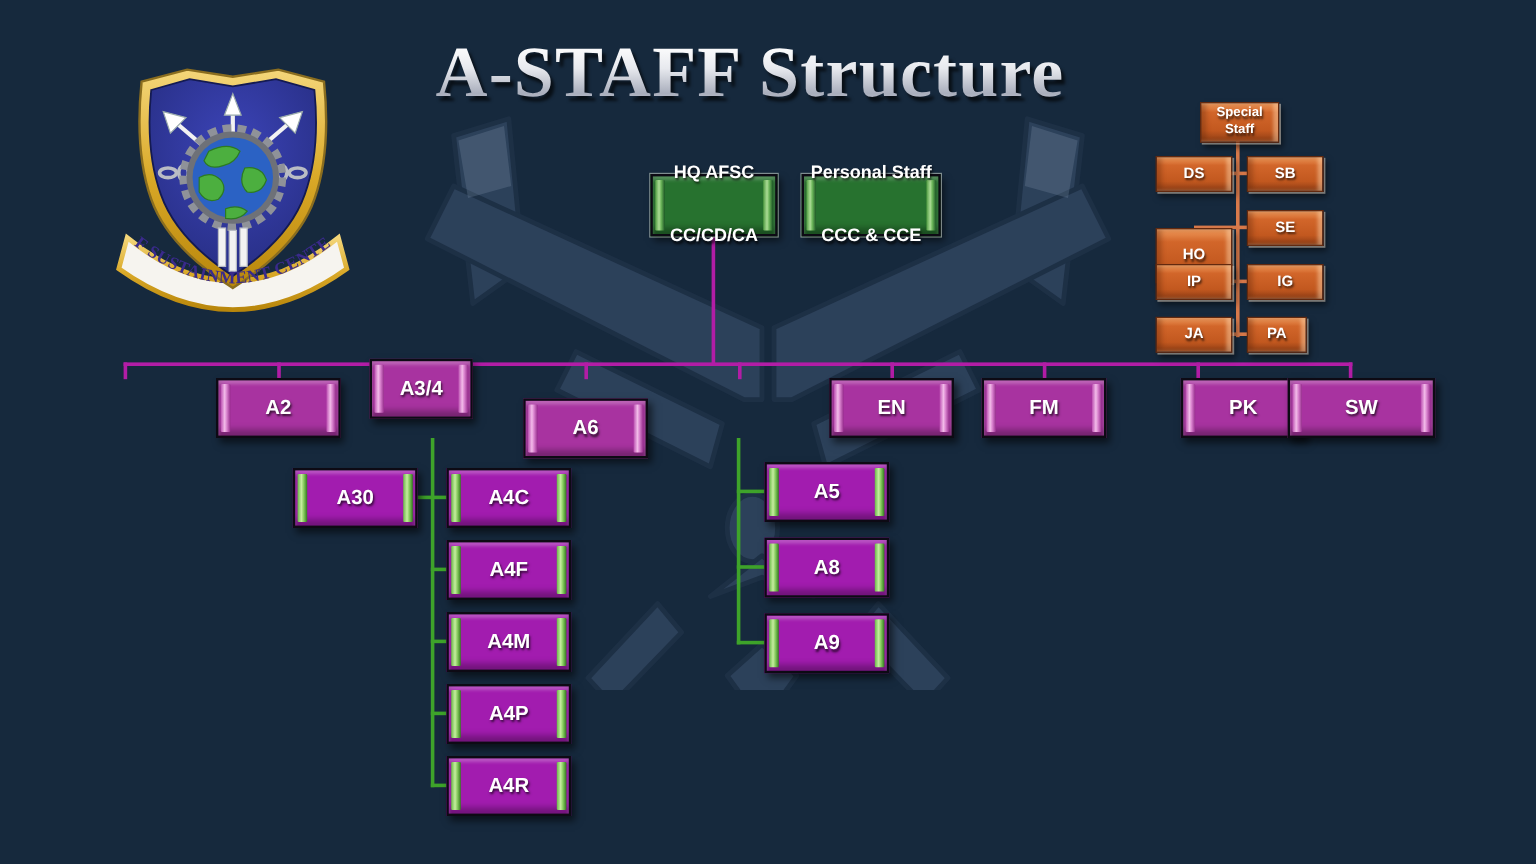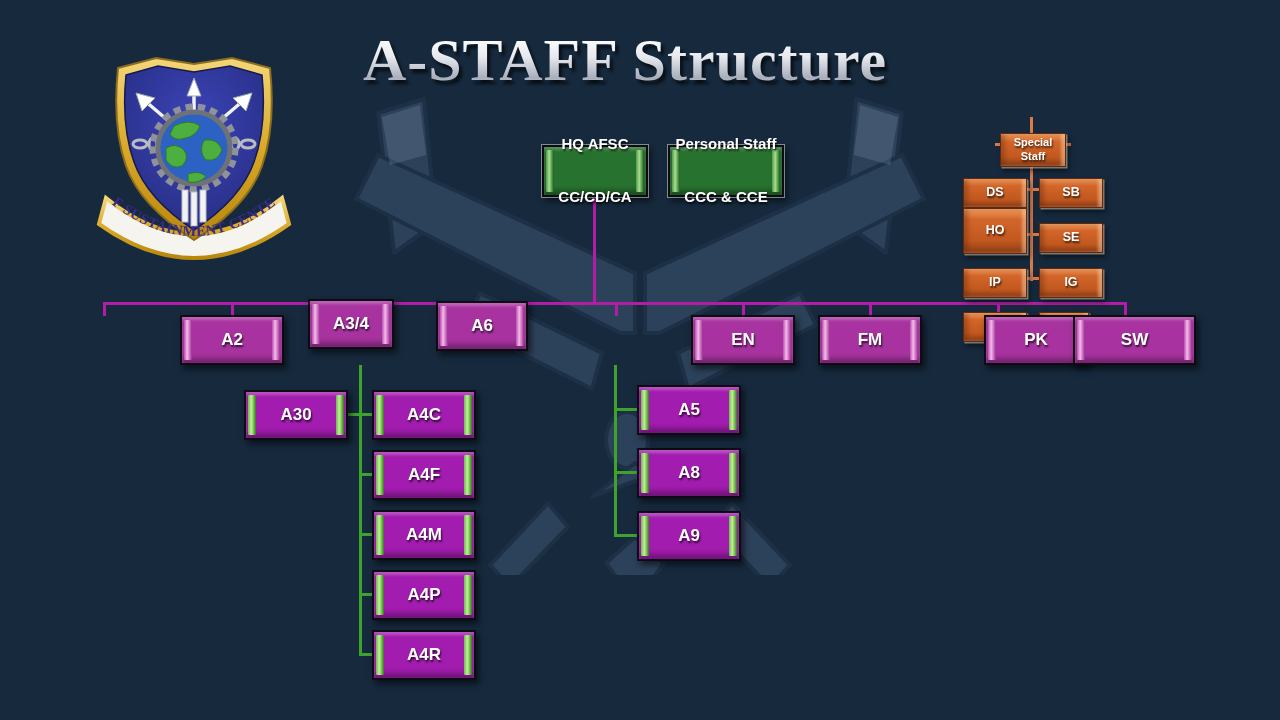--- a/index.html
+++ b/index.html
@@ -74,21 +74,20 @@
     background:linear-gradient(90deg,#69ba48 0%,#c6ec9f 40%,#8ccf63 62%,#317a1c 100%);
   }
 
   
   .o{
     background:linear-gradient(180deg,#f09a5b 0%,#d2662a 24%,#c2581f 72%,#8c3c15 100%);
     border:1px solid #63290e;
     box-shadow:1.5px 1.5px 0 rgba(255,240,220,.45), 3px 4px 5px rgba(0,0,0,.5),
                inset -4px 0 3px rgba(255,220,180,.45), inset 4px 0 4px rgba(90,35,10,.35);
     font-size:12.5px;
-    margin-top:48px;
   }
 
   
   .ln{position:absolute;z-index:1;}
   .lnm{background:#b21da6;}
   .lng{background:#3ea32a;}
   .lno{background:#d97a4b;}
 </style>
 </head>
 <body>
@@ -223,21 +222,21 @@
   <div class="node o" style="left:1000px;top:85px;width:66px;height:34px;font-size:11px">
     <span>Special</span>
     <span>Staff</span>
   </div>
   <div class="node o" style="left:963px;top:130px;width:64px;height:30px">
       <span>DS</span>
     </div>
   <div class="node o" style="left:1039px;top:130px;width:64px;height:30px">
       <span>SB</span>
     </div>
-  <div class="node o" style="left:963px;top:160px;width:64px;height:46px">
+  <div class="node o" style="left:963px;top:190px;width:64px;height:46px">
       <span>HO</span>
     </div>
   <div class="node o" style="left:1039px;top:175px;width:64px;height:30px">
       <span>SE</span>
     </div>
   <div class="node o" style="left:963px;top:220px;width:64px;height:30px">
       <span>IP</span>
     </div>
   <div class="node o" style="left:1039px;top:220px;width:64px;height:30px">
       <span>IG</span>
@@ -248,21 +247,21 @@
   <div class="node o" style="left:1039px;top:264px;width:50px;height:30px">
       <span>PA</span>
     </div>
 
   <div class="node m bevLR" style="left:180px;top:315px;width:104px;height:50px">
       <span>A2</span>
     </div>
   <div class="node m bevLR" style="left:308px;top:299px;width:86px;height:50px">
       <span>A3/4</span>
     </div>
-  <div class="node m bevLR" style="left:436px;top:301px;width:92px;height:50px">
+  <div class="node m bevLR" style="left:436px;top:332px;width:104px;height:50px">
       <span>A6</span>
     </div>
   <div class="node m bevLR" style="left:691px;top:315px;width:104px;height:50px">
       <span>EN</span>
     </div>
   <div class="node m bevLR" style="left:818px;top:315px;width:104px;height:50px">
       <span>FM</span>
     </div>
   <div class="node m bevLR" style="left:984px;top:315px;width:104px;height:50px">
       <span>PK</span>

